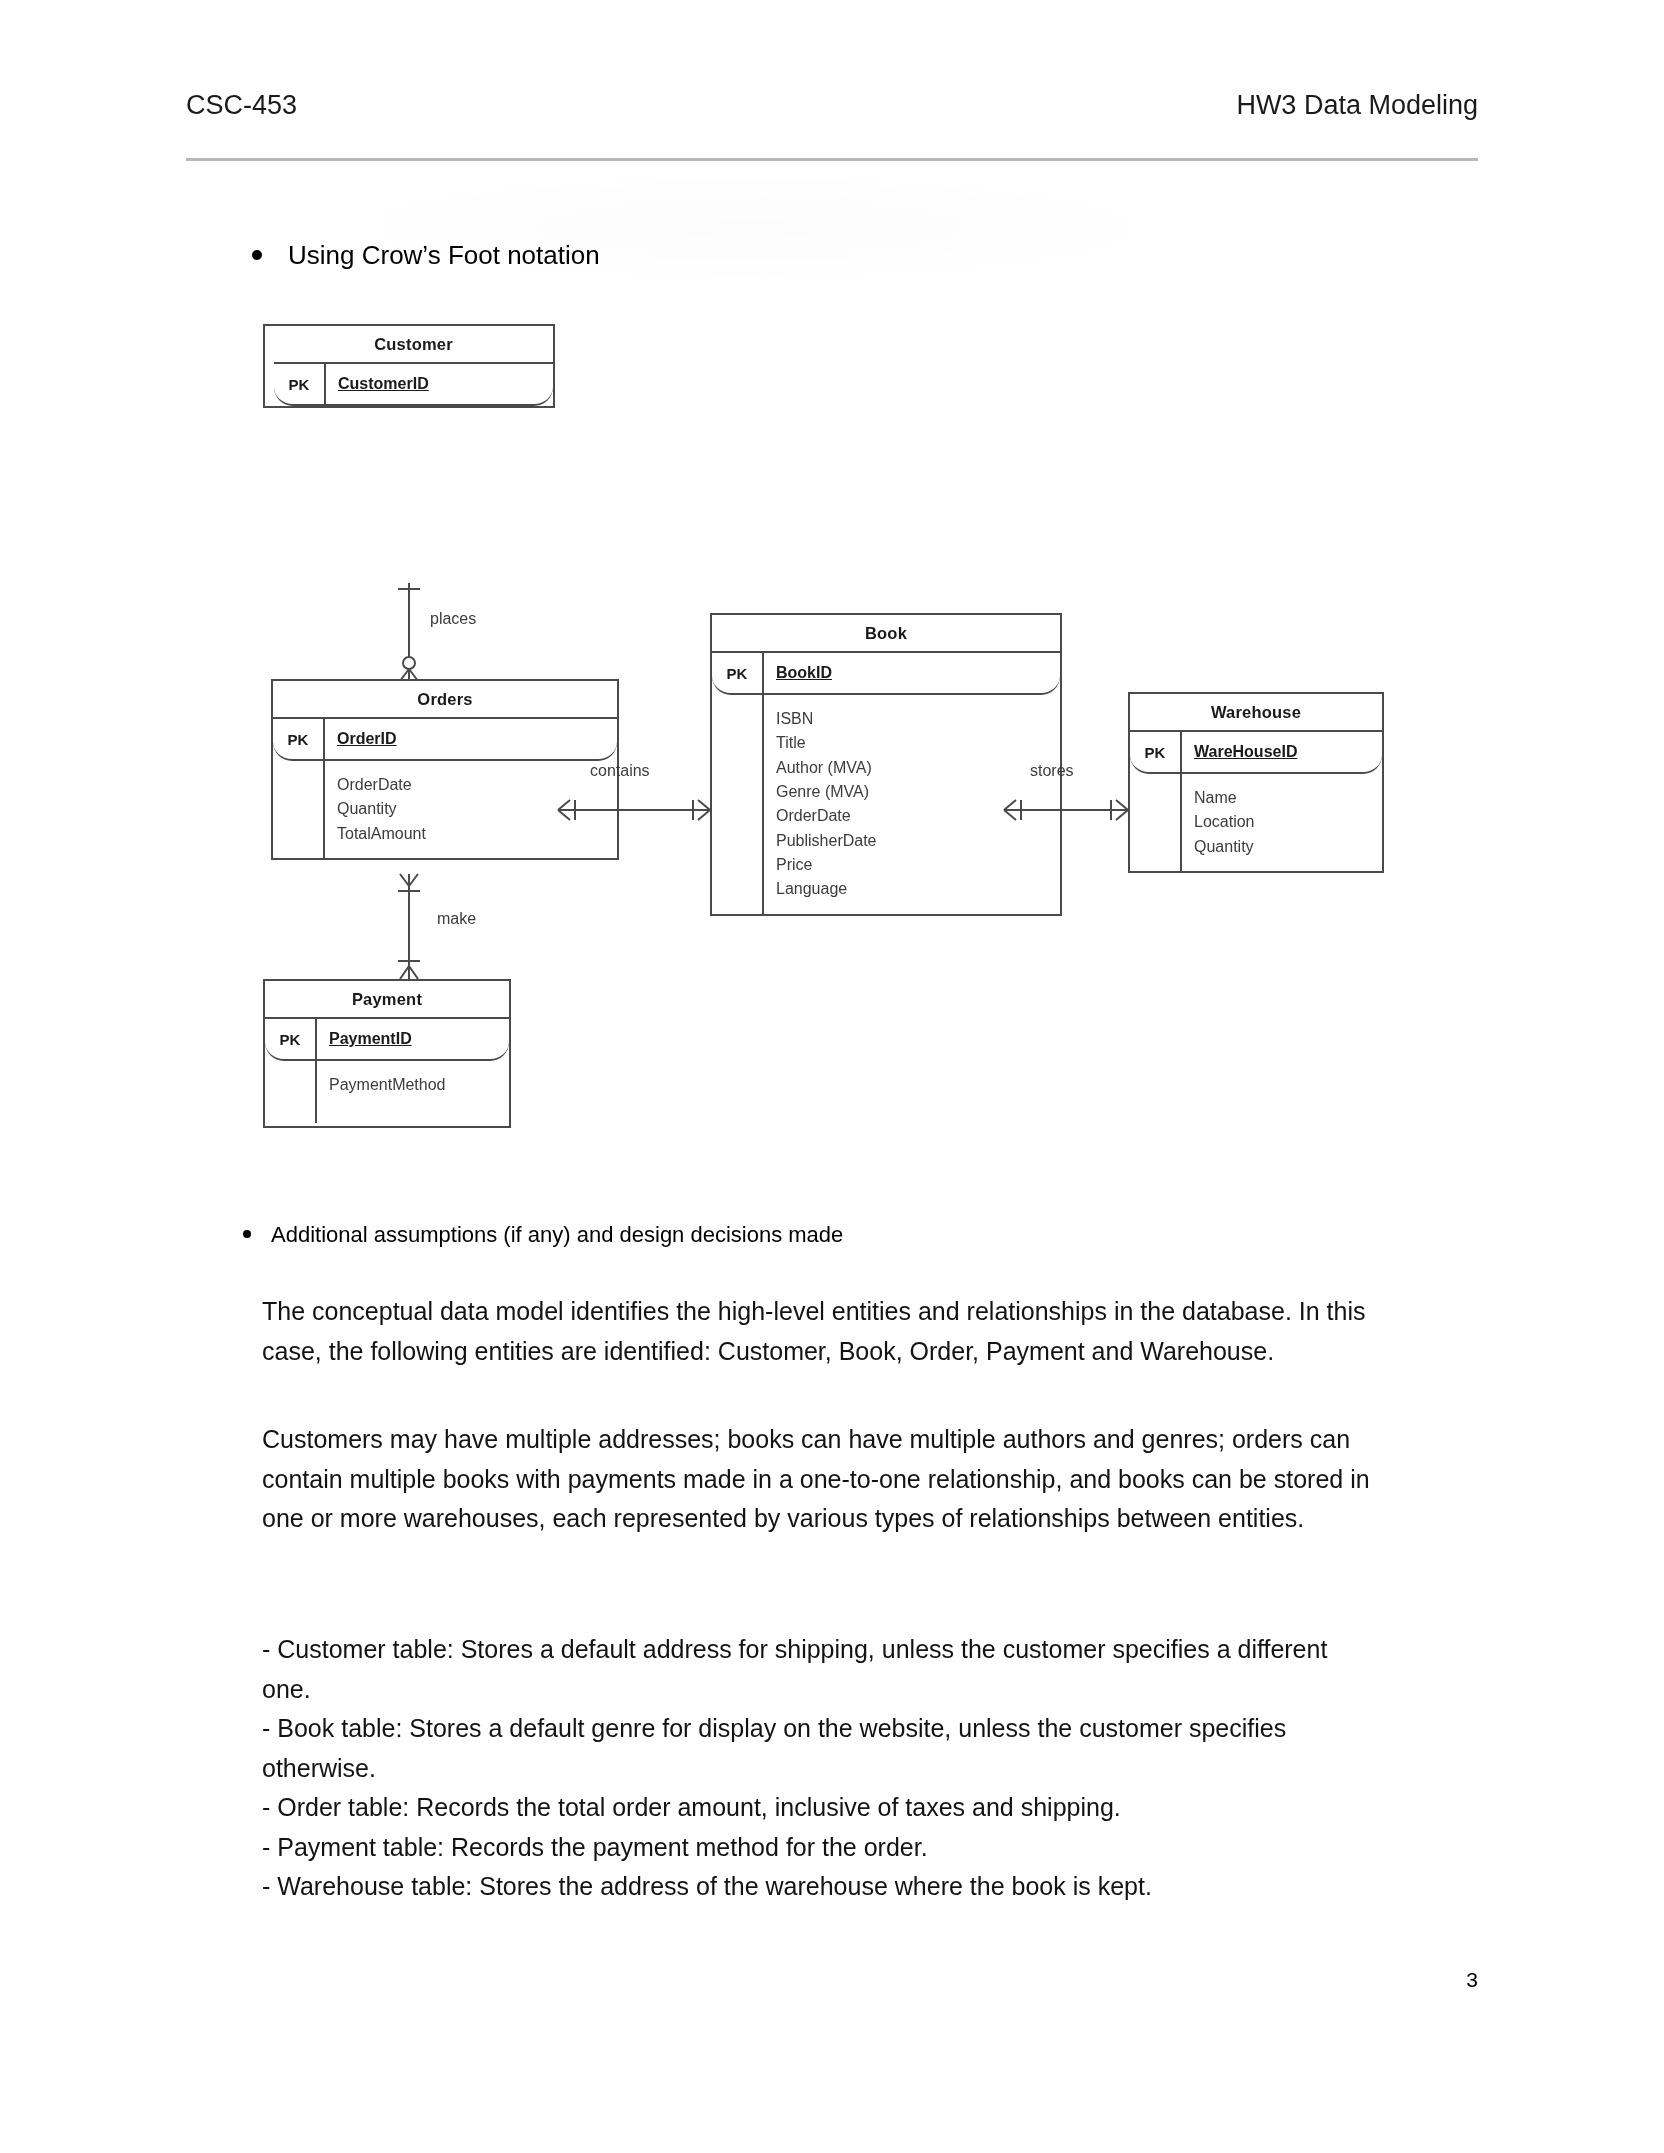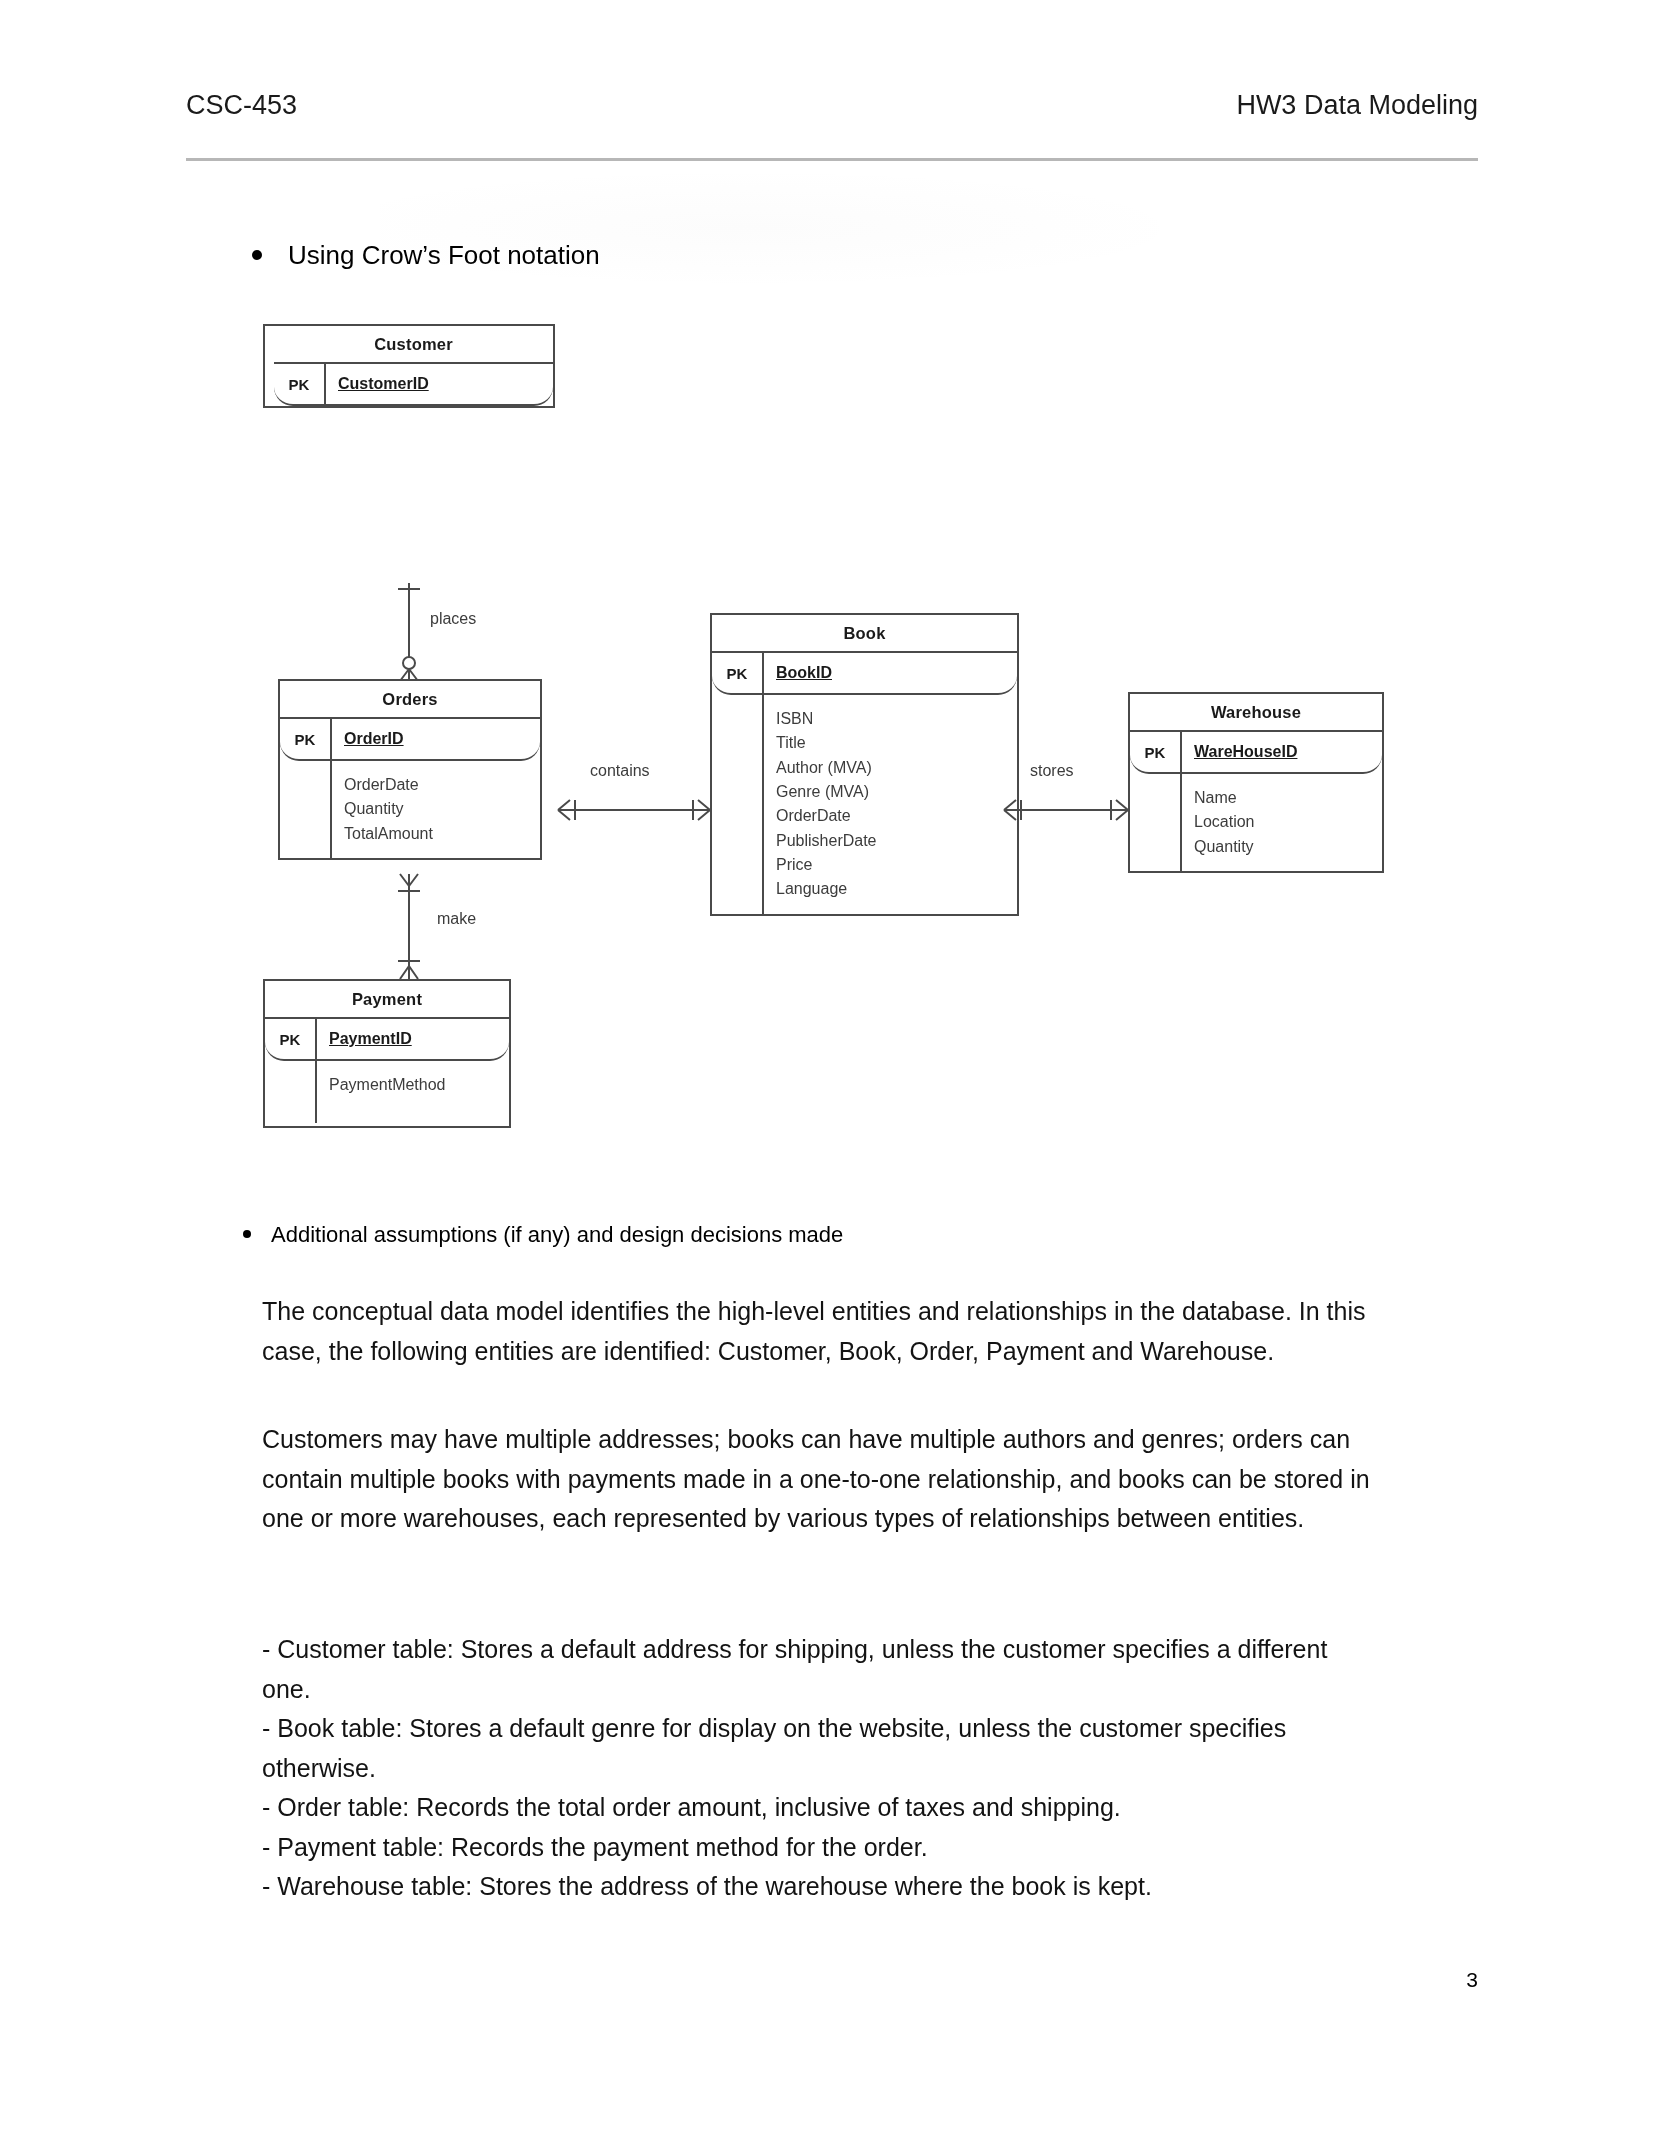--- a/index.html
+++ b/index.html
@@ -217,21 +217,21 @@
     <div class="conn-line" style="left:408px; top:583px; width:2px; height:96px;"></div>
 
     <div class="conn-line" style="left:398px; top:588px; width:22px; height:2px;"></div>
 
     <svg class="marker" style="left:396px; top:655px;" width="28" height="32" viewBox="0 0 28 32">
       <circle cx="13" cy="8" r="6" fill="#ffffff" stroke="#4a4a4a" stroke-width="2"></circle>
       <path d="M13 14 L4 26 M13 14 L13 26 M13 14 L22 26" stroke="#4a4a4a" stroke-width="2" fill="none"></path>
     </svg>
     <div class="conn-label" style="left:430px; top:610px;">places</div>
 
-    <div class="entity" style="left:278px; top:679px; width:264px;">
+    <div class="entity" style="left:271px; top:679px; width:348px;">
       <div class="entity-title">Orders</div>
       <div class="entity-pk-row">
         <div class="pk-label">PK</div>
         <div class="pk-name">
             <span>OrderID</span>
           </div>
       </div>
       <div class="entity-attrs">
         <div class="attr-gutter"></div>
         <div class="attr-list">
@@ -273,21 +273,21 @@
     <svg class="marker" style="left:556px; top:796px;" width="26" height="28" viewBox="0 0 26 28">
       <path d="M2 14 L14 4 M2 14 L14 14 M2 14 L14 24" stroke="#4a4a4a" stroke-width="2" fill="none"></path>
       <path d="M19 4 L19 24" stroke="#4a4a4a" stroke-width="2" fill="none"></path>
     </svg>
     <svg class="marker" style="left:686px; top:796px;" width="26" height="28" viewBox="0 0 26 28">
       <path d="M24 14 L12 4 M24 14 L12 14 M24 14 L12 24" stroke="#4a4a4a" stroke-width="2" fill="none"></path>
       <path d="M7 4 L7 24" stroke="#4a4a4a" stroke-width="2" fill="none"></path>
     </svg>
     <div class="conn-label" style="left:590px; top:762px;">contains</div>
 
-    <div class="entity" style="left:710px; top:613px; width:309px;">
+    <div class="entity" style="left:710px; top:613px; width:352px;">
       <div class="entity-title">Book</div>
       <div class="entity-pk-row">
         <div class="pk-label">PK</div>
         <div class="pk-name">
             <span>BookID</span>
           </div>
       </div>
       <div class="entity-attrs">
         <div class="attr-gutter"></div>
         <div class="attr-list">

